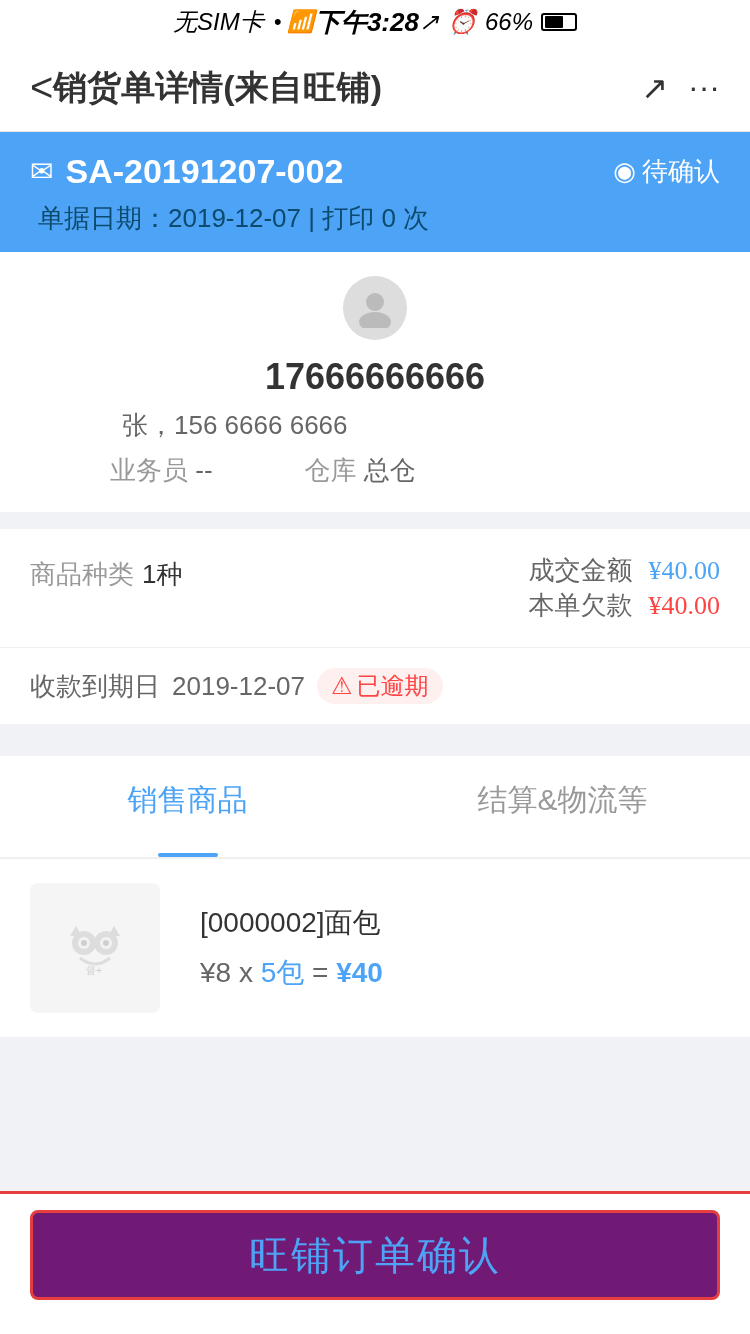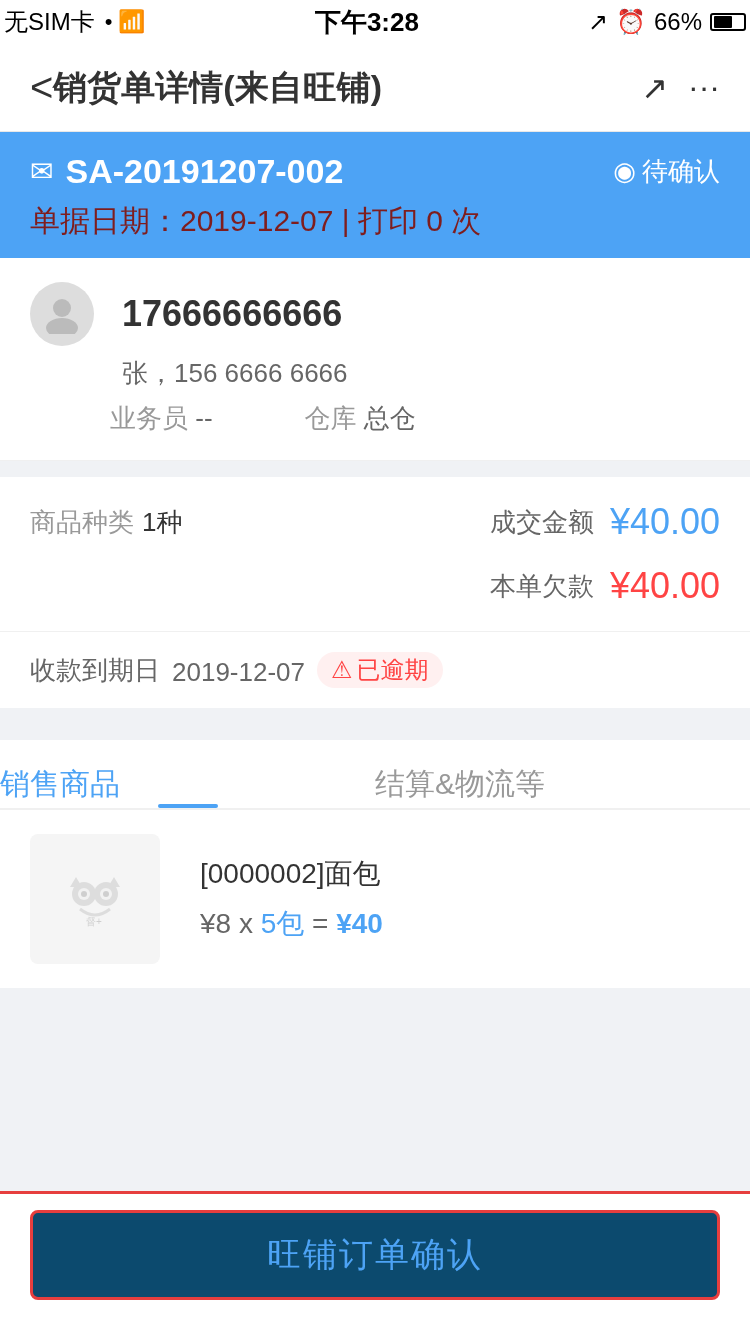--- a/index.html
+++ b/index.html
@@ -13,24 +13,25 @@
       color: #333;
     }
 
     
     .status-bar {
       width: 750px;
       height: 44px;
       background: #fff;
       display: flex;
       align-items: center;
-      justify-content: space-between;
-      padding: 0 4px;
+      justify-content: center;
+      padding: 0 24px;
       font-size: 24px;
       color: #000;
+      font-style: italic;
     }
     .status-left { display: flex; align-items: center; gap: 10px; }
     .status-center { font-weight: 600; font-size: 26px; }
     .status-right { display: flex; align-items: center; gap: 8px; font-size: 24px; }
     .wifi-icon { font-size: 22px; }
     .battery-box {
       display: inline-flex; align-items: center;
       border: 2px solid #000; border-radius: 3px; padding: 1px 2px;
       width: 36px; height: 18px; position: relative;
     }
@@ -73,36 +74,38 @@
       color: #fff;
     }
     .order-status {
       font-size: 26px;
       color: #fff;
       display: flex;
       align-items: center;
       gap: 6px;
     }
     .order-meta {
-      font-size: 30px;
-      color: #7f1d1d;
+      font-size: 26px;
+      color: #0c4a6e;
+      margin-left: 8px;
     }
 
     
     .customer-section {
       background: #fff;
       padding: 24px 30px;
       margin-bottom: 0;
       border-bottom: 1px solid #f0f0f0;
     }
     .customer-row {
       display: flex;
       align-items: center;
-      gap: 28px;
+      gap: 16px;
       margin-bottom: 10px;
+      flex-direction: column;
     }
     .avatar {
       width: 64px; height: 64px;
       border-radius: 50%;
       background: #ddd;
       display: flex; align-items: center; justify-content: center;
       font-size: 36px; color: #999;
       flex-shrink: 0;
     }
     .customer-name { font-size: 36px; font-weight: 600; color: #333; }
@@ -139,38 +142,38 @@
       font-size: 26px;
       color: #666;
       padding-top: 4px;
     }
     .stats-label { color: #999; margin-right: 8px; }
     .stats-value { color: #333; font-size: 26px; }
     .stats-right {
       display: flex;
       flex-direction: column;
       align-items: flex-end;
-      gap: 22px;
+      gap: 0;
     }
     .stat-line {
       display: flex;
       align-items: center;
       gap: 16px;
       font-size: 26px;
     }
     .stat-name { color: #666; }
-    .stat-amount { color: #4da3f5; font-size: 36px; }
+    .stat-amount { color: #4da3f5; font-size: 26px; font-family: Liberation Serif, serif; }
     .stat-amount.red { color: #ff4444; }
 
     
     .due-section {
       background: #fff;
       padding: 20px 30px;
       display: flex;
-      align-items: flex-end;
+      align-items: center;
       font-size: 26px;
       color: #666;
       gap: 12px;
       border-top: 1px solid #f0f0f0;
     }
     .overdue-badge {
       background: #fff0f0;
       color: #ff4444;
       border-radius: 20px;
       padding: 2px 14px;
@@ -182,22 +185,22 @@
 
     
     .tabs-section {
       background: #fff;
       display: flex;
       border-bottom: 2px solid #f0f0f0;
       margin-top: 16px;
     }
     .tab-item {
       flex: 1;
-      text-align: left;
-      padding: 24px 0 3px;
+      text-align: center;
+      padding: 24px 0 36px;
       font-size: 30px;
       color: #999;
       cursor: pointer;
       position: relative;
     }
     .tab-item.active {
       color: #4da3f5;
     }
     .tab-item.active::after {
       content: '';
@@ -255,24 +258,24 @@
       position: fixed;
       bottom: 0;
       width: 750px;
       background: #fff;
       padding: 16px 30px 34px;
       border-top: 3px solid #e63e3e;
     }
     .confirm-btn {
       width: 100%;
       height: 90px;
-      background: #0c4a6e;
+      background: #701a75;
       border: 3px solid #e63e3e;
       border-radius: 8px;
-      font-size: 34px;
+      font-size: 40px;
       color: #4da3f5;
       cursor: pointer;
       letter-spacing: 2px;
     }
   </style>
 </head>
 <body>
 
 <div class="status-bar">
   <div class="status-left">

